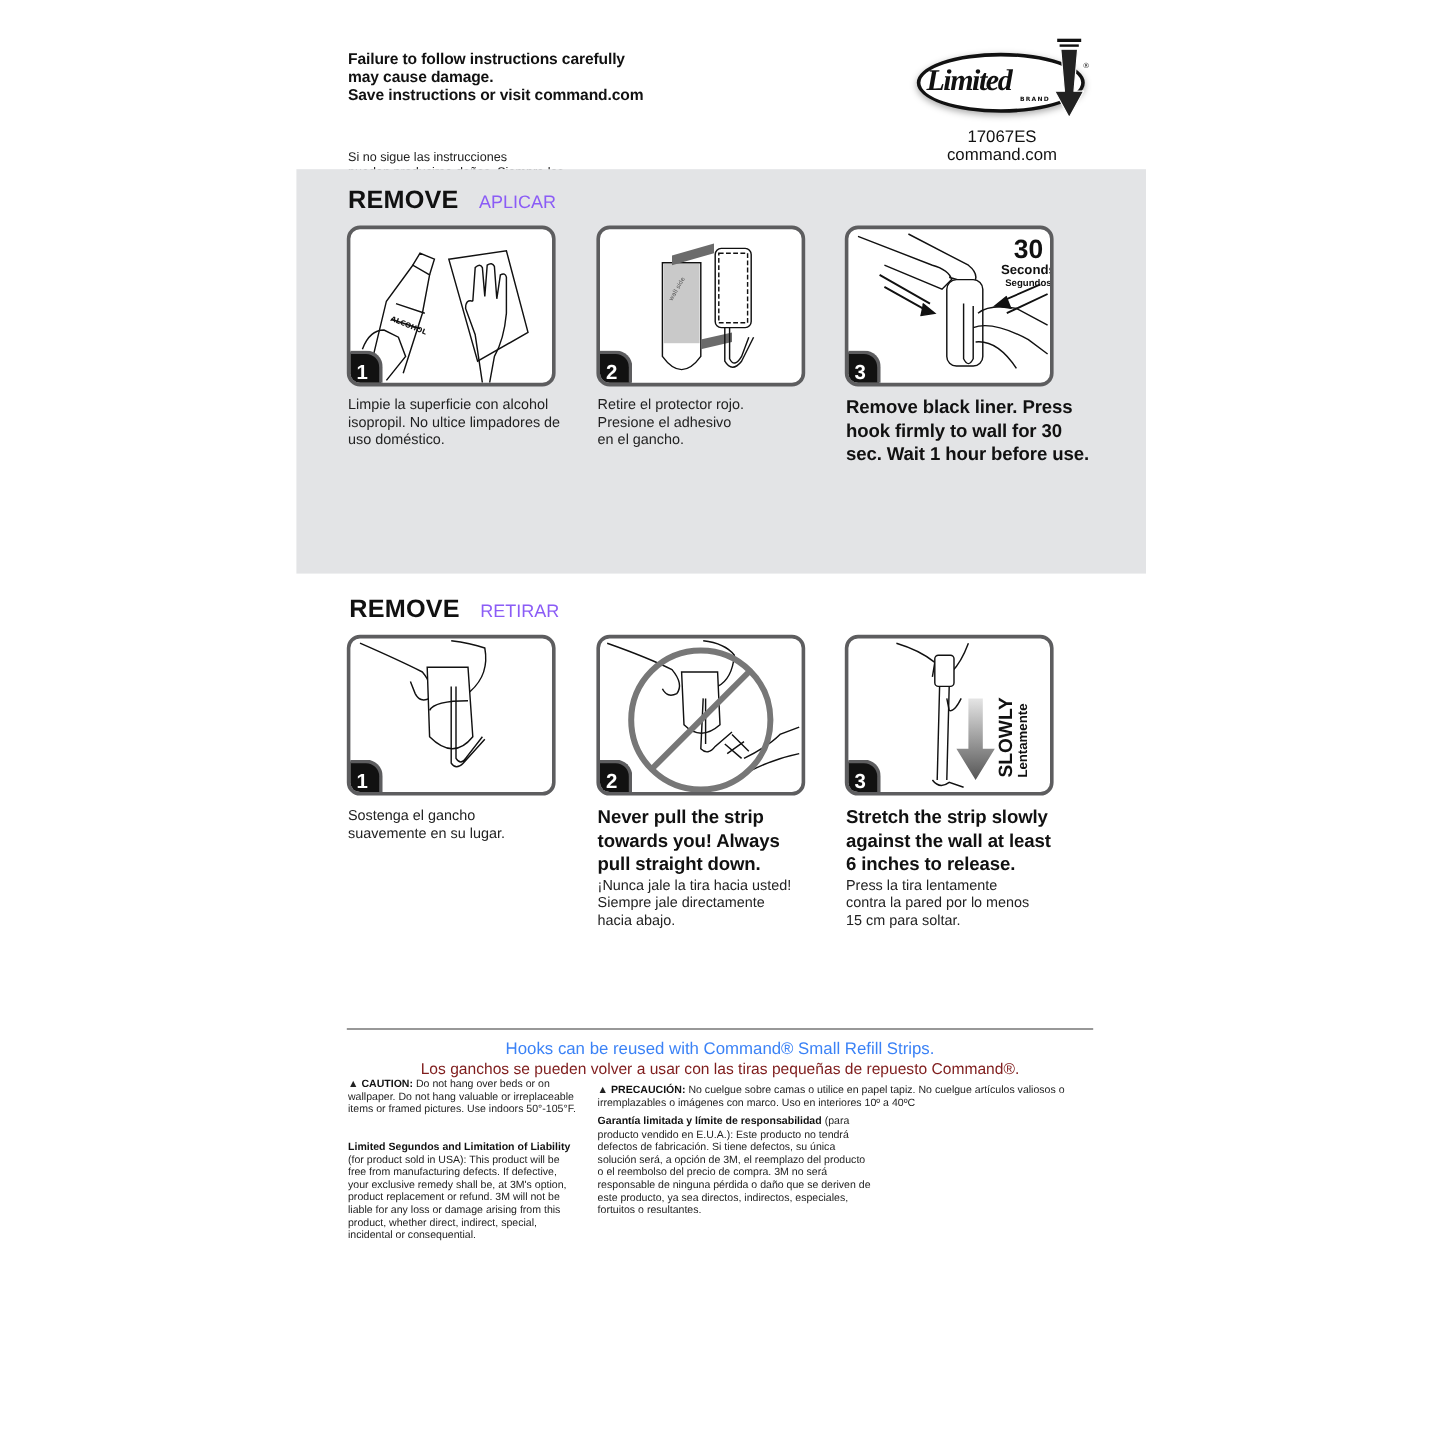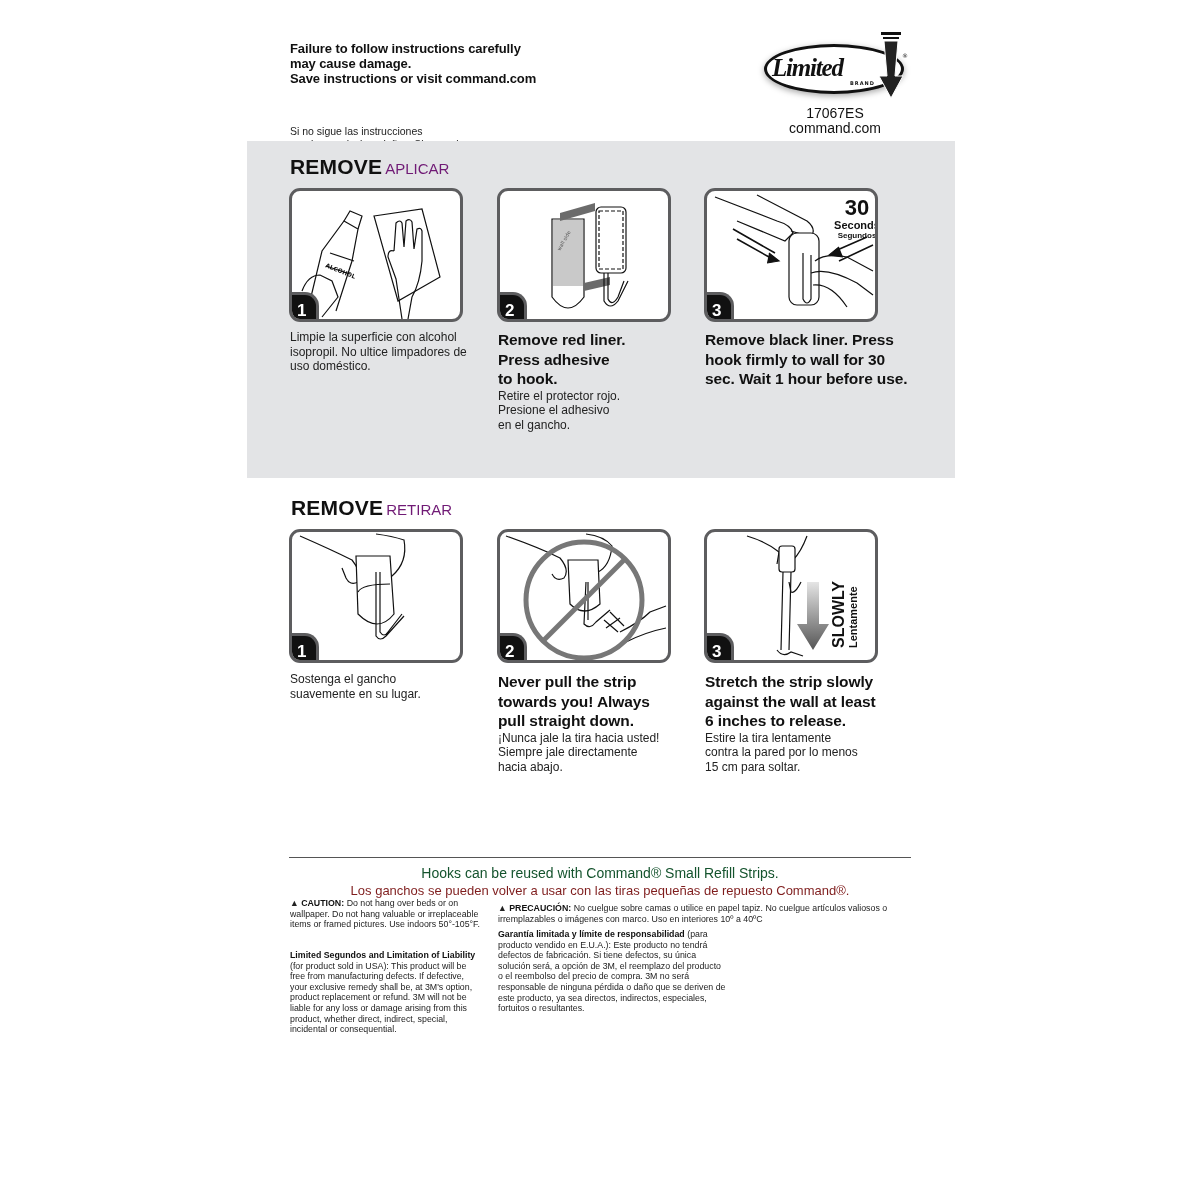--- a/index.html
+++ b/index.html
@@ -19,32 +19,32 @@
   .logo-brand { position: absolute; left: 88px; top: 50px; font-size: 5px; font-weight: bold; letter-spacing: 1px; color: #111; }
   .logo-arrow { position: absolute; left: 116px; top: 2px; width: 26px; height: 70px; }
   .logo-reg { position: absolute; left: 140px; top: 22px; font-size: 6px; }
   .sku { left: 760px; top: 106px; width: 150px; text-align: center; font-family: "Liberation Sans", sans-serif; font-size: 14px; line-height: 15px; color: #111; }
 
   
   .apply-band { left: 247px; top: 141px; width: 708px; height: 337px; background: #e3e4e6; }
 
   .section-title { font-family: "Liberation Sans", sans-serif; }
   .section-title .big { font-weight: bold; font-size: 21px; letter-spacing: 0.2px; color: #111; }
-  .section-title .small { font-size: 15px; color: #701a75; margin-left: 3px; }
+  .section-title .small { font-size: 15px; color: #8b5cf6; margin-left: 17px; }
 
   .panel { position: absolute; width: 174px; height: 134px; background: #fff; border: 3px solid #5d5d5f; border-radius: 11px; overflow: hidden; }
   .panel svg.art { position: absolute; left: 0; top: 0; width: 168px; height: 128px; }
   .step-num { position: absolute; left: -3px; bottom: -3px; width: 30px; height: 30px; background: #111; border-top-right-radius: 14px; color: #fff; font-family: "Liberation Sans", sans-serif; font-weight: bold; font-size: 17px; line-height: 32px; padding-left: 8px; border: 3px solid #5d5d5f; border-left: none; border-bottom: none; }
 
   .step-text { position: absolute; width: 215px; }
   .step-en { font-family: "Liberation Sans", sans-serif; font-weight: bold; font-size: 15.5px; line-height: 19.5px; color: #111; letter-spacing: -0.1px; }
   .step-es { font-family: "Liberation Sans", sans-serif; font-size: 12px; line-height: 14.5px; color: #222; }
 
   .rule { left: 289px; top: 857px; width: 622px; height: 1px; background: #555; }
-  .reuse-en { left: 289px; top: 865px; width: 622px; text-align: center; font-family: "Liberation Sans", sans-serif; font-size: 14px; color: #14532d; }
+  .reuse-en { left: 289px; top: 865px; width: 622px; text-align: center; font-family: "Liberation Sans", sans-serif; font-size: 14px; color: #3b82f6; }
   .reuse-es { left: 289px; top: 883px; width: 622px; text-align: center; font-family: "Liberation Sans", sans-serif; font-size: 13px; color: #7f1d1d; }
 
   .fine { font-family: "Liberation Sans", sans-serif; font-size: 8.8px; line-height: 10.6px; color: #222; }
   .fine b { color: #111; }
 </style>
 </head>
 <body>
 
 <div class="abs warn-en">
   <div>Failure to follow instructions carefully</div>
@@ -127,25 +127,20 @@
 </div>
 
 <div class="step-text" style="left:290px; top:330px;">
   <div class="step-es">
     <div>Limpie la superficie con alcohol</div>
     <div>isopropil. No ultice limpadores de</div>
     <div>uso doméstico.</div>
   </div>
 </div>
 <div class="step-text" style="left:498px; top:330px;">
-  <div class="step-en">
-    <div>Remove red liner.</div>
-    <div>Press adhesive</div>
-    <div>to hook.</div>
-  </div>
   <div class="step-es">
     <div>Retire el protector rojo.</div>
     <div>Presione el adhesivo</div>
     <div>en el gancho.</div>
   </div>
 </div>
 <div class="step-text" style="left:705px; top:330px; width:220px;">
   <div class="step-en">
     <div>Remove black liner. Press</div>
     <div>hook firmly to wall for 30</div>
@@ -222,21 +217,21 @@
     <div>hacia abajo.</div>
   </div>
 </div>
 <div class="step-text" style="left:705px; top:672px;">
   <div class="step-en">
     <div>Stretch the strip slowly</div>
     <div>against the wall at least</div>
     <div>6 inches to release.</div>
   </div>
   <div class="step-es">
-    <div>Estire la tira lentamente</div>
+    <div>Press la tira lentamente</div>
     <div>contra la pared por lo menos</div>
     <div>15 cm para soltar.</div>
   </div>
 </div>
 
 <div class="abs rule"></div>
 <div class="abs reuse-en">Hooks can be reused with Command® Small Refill Strips.</div>
 <div class="abs reuse-es">Los ganchos se pueden volver a usar con las tiras pequeñas de repuesto Command®.</div>
 
 <div class="abs fine" style="left:290px; top:898px; width:190px;">

